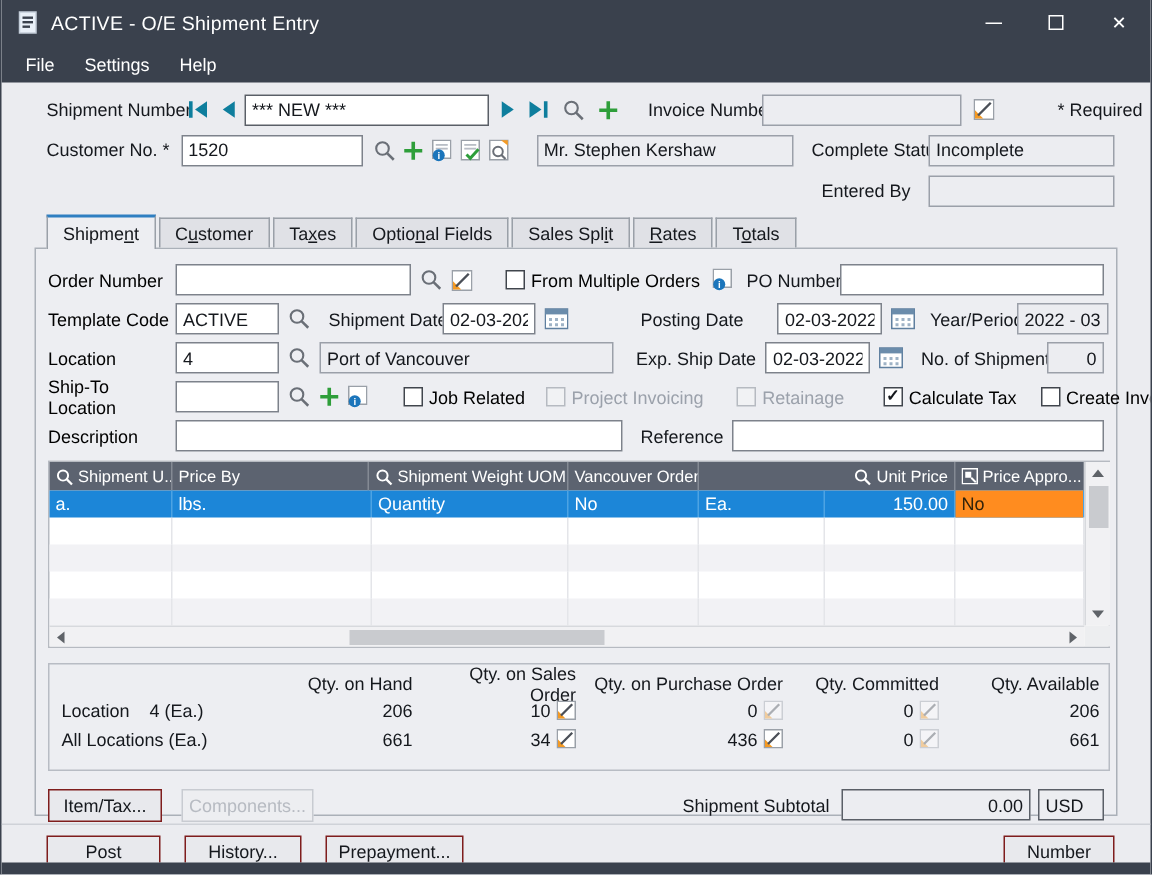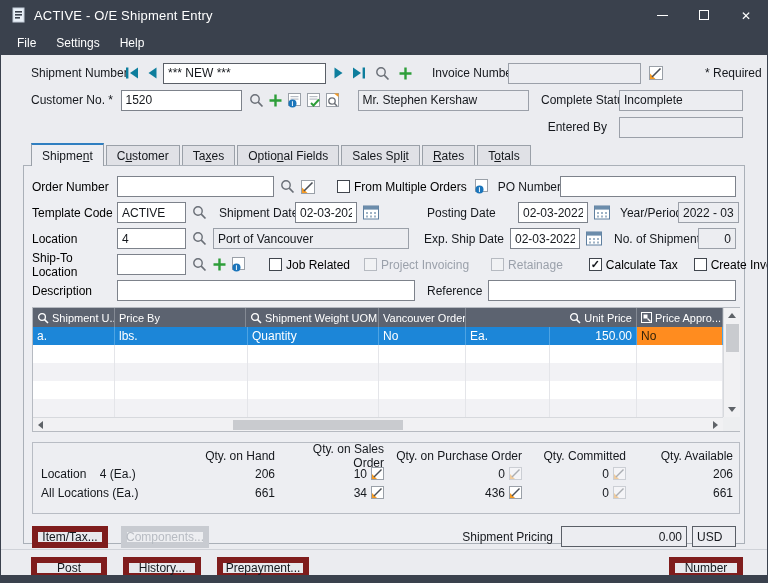--- a/index.html
+++ b/index.html
@@ -83,21 +83,21 @@
   .qrow { display:flex; align-items:center; height:19px; font-size:12px; color:#15181d; }
   .qrow.head { height:17px; }
   .q-label { width:150px; flex:0 0 auto; white-space:pre; }
   .q-cell { display:flex; align-items:center; justify-content:flex-end; flex:0 0 auto; }
   .q-cell .dd-slot { width:13px; margin-left:4px; display:inline-flex; }
   .q-head { text-align:right; flex:0 0 auto; }
   .dd-faded { opacity:.4; }
 
   
   .footrow { display:flex; align-items:center; margin-top:11px; height:23px; }
-  .btn { height:22px; background:#E8E9ED; border:6px solid #7f1d1d; font-size:12px; color:#15181d; padding:0 10px; display:inline-flex; align-items:center; justify-content:center; }
+  .btn { height:22px; background:#E8E9ED; border:1px solid #7f1d1d; font-size:12px; color:#15181d; padding:0 10px; display:inline-flex; align-items:center; justify-content:center; }
   .btn.disabled { color:#b7bbc2; border-color:#c8cbd1; background:#EDEEF1; }
   .sep { border-top:1px solid #cfd2d8; margin:5px -30px 0 -30px; }
   .actions { display:flex; align-items:center; margin-top:6px; height:23px; }
   .bottombar { height:8px; background:#3A414D; flex:0 0 auto; }
 
   u { text-decoration: underline; }
 </style>
 </head>
 <body>
 
@@ -591,21 +591,21 @@
               <span class="q-cell" style="width: 107px;">
                 <span>661</span>
               </span>
             </div>
           </div>
       </div>
 
       <div class="footrow">
         <button class="btn" style="width:76px">Item/Tax...</button>
         <button class="btn disabled" style="width:88px;margin-left:13px" disabled="">Components...</button>
-        <span class="lbl" style="margin-left:auto">Shipment Pricing</span>
+        <span class="lbl" style="margin-left:auto">Shipment Subtotal</span>
         <input class="fld ro right strong" style="width: 126px; margin-left: 8px; background: rgb(236, 237, 241);" disabled="" value="0.00">
         <input class="fld ro strong" style="width: 44px; margin-left: 5px; background: rgb(236, 237, 241);" disabled="" value="USD">
       </div>
 
     </div>
 
     <div class="sep"></div>
 
     <div class="actions">
       <button class="btn" style="width:76px">Post</button>

